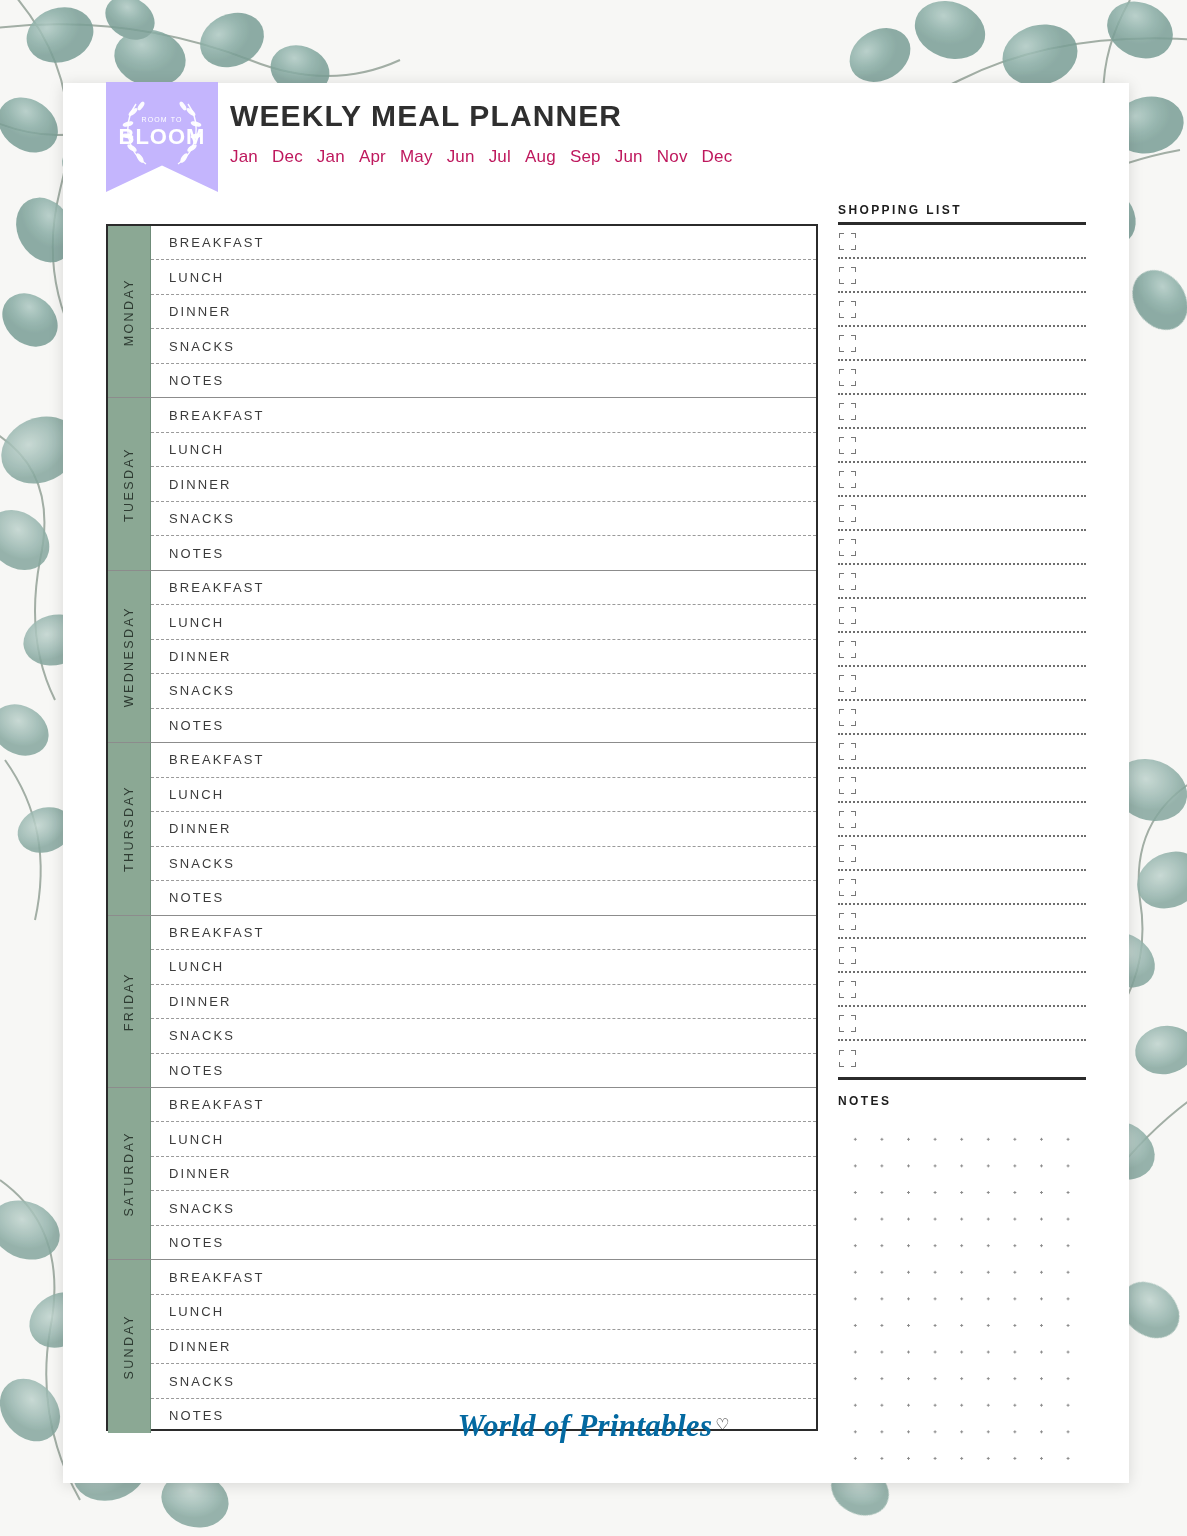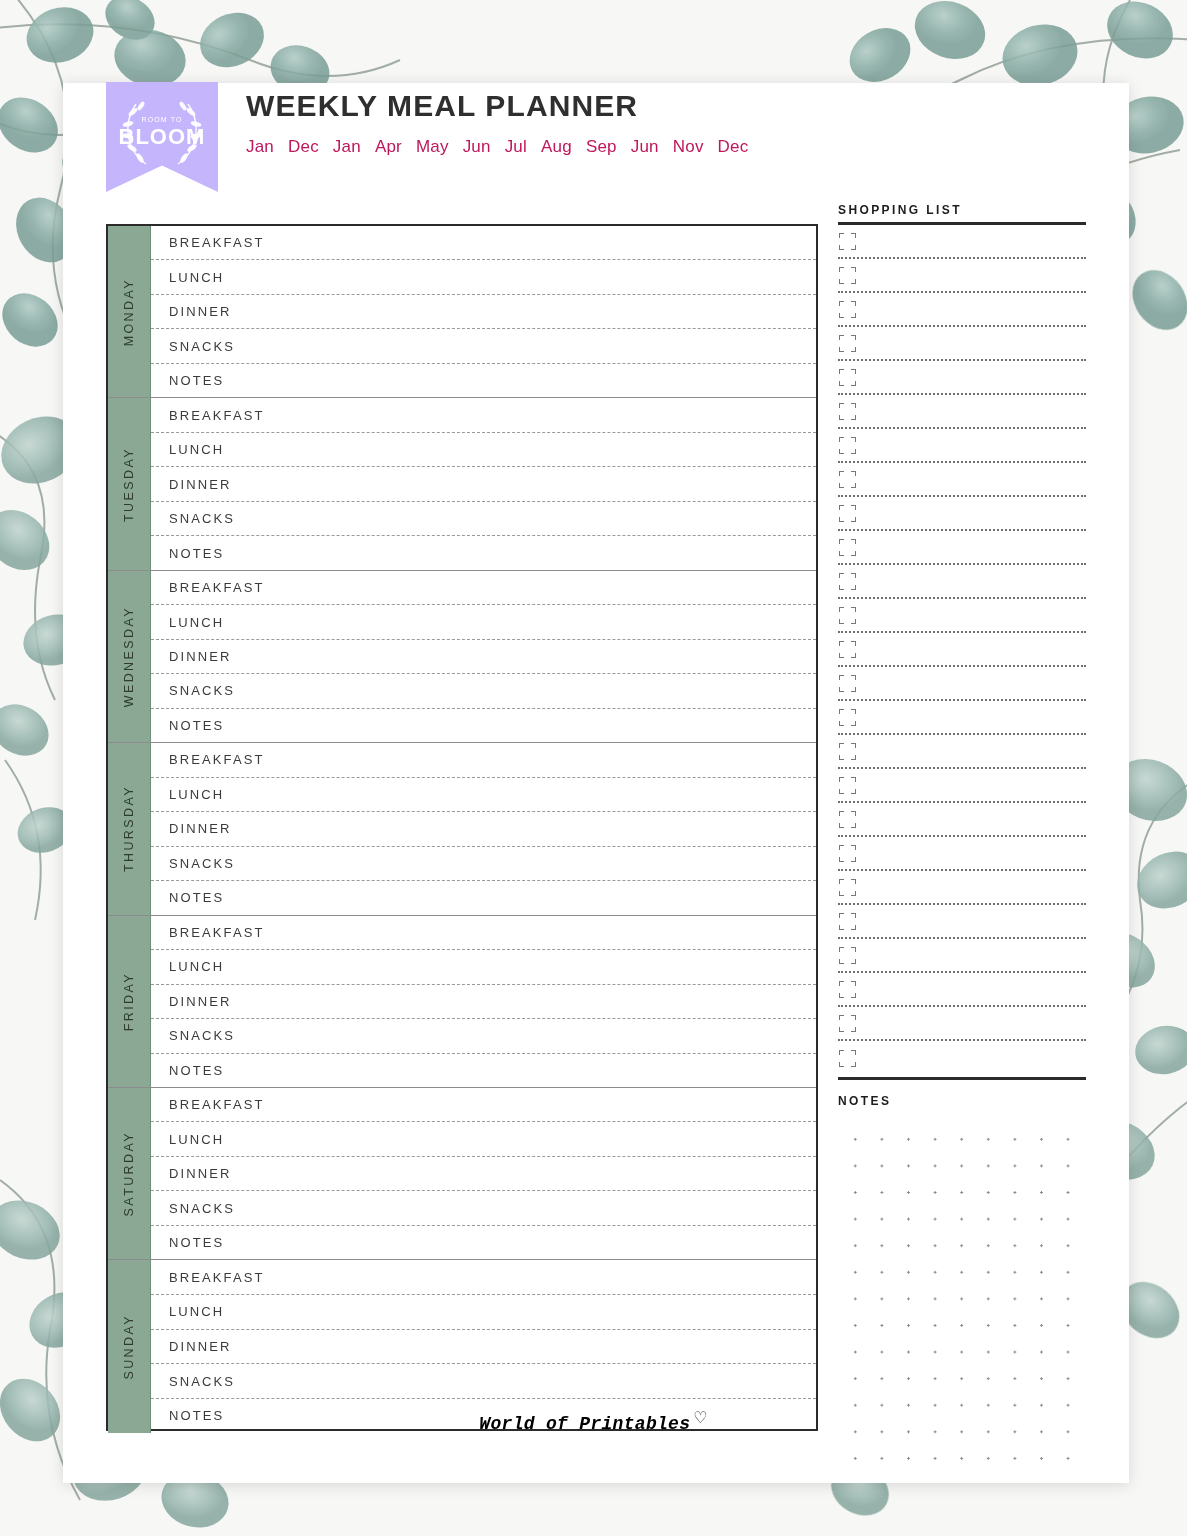--- a/index.html
+++ b/index.html
@@ -28,21 +28,21 @@
   
   #header { position:absolute; left:0; top:0; width:100%; height:120px; }
 
   #logo-banner {
     position:absolute; left:43px; top:-1px; width:112px; height:110px;
     background:#c4b5fd;
     clip-path: polygon(0 0, 100% 0, 100% 100%, 50% 76%, 0 100%);
   }
   #logo-inner { position:absolute; inset:0; }
 
-  #title-block { position:absolute; left:167px; top:8px;margin-left:16px; }
+  #title-block { position:absolute; left:167px; top:18px; }
   #planner-title {
     font-size:30px; font-weight:600; letter-spacing:1.1px;
     color:#2f2f2f; white-space:nowrap; line-height:1;
   }
   #month-row {
     margin-top:16px; display:flex; gap:14px;
     font-size:17px; color:#be185d; letter-spacing:.2px;
   }
   .month { white-space:nowrap; }
 
@@ -110,23 +110,23 @@
     background-size:26.6px 26.6px;
     background-position:4px 5px;
   }
 
   
   #footer {
     position:absolute; left:0; top:1408px; width:1187px;
     text-align:center; z-index:4;
   }
   #footer-brand {
-    font-family:Liberation Mono, monospace;
-    font-size:18px; font-style:italic; font-weight:700;
-    color:#000000; letter-spacing:.3px;
+    font-family:Liberation Serif, serif;
+    font-size:31px; font-style:italic; font-weight:700;
+    color:#0369a1; letter-spacing:.3px;
   }
   #footer-heart { font-size:16px; vertical-align:super; margin-left:3px; color:#1b1b1b; }
 </style>
 </head>
 <body>
 
 <div id="bg-decor">
   <svg width="1187" height="1536" viewBox="0 0 1187 1536">
     <defs>
       <radialGradient id="lf" cx="35%" cy="30%">

